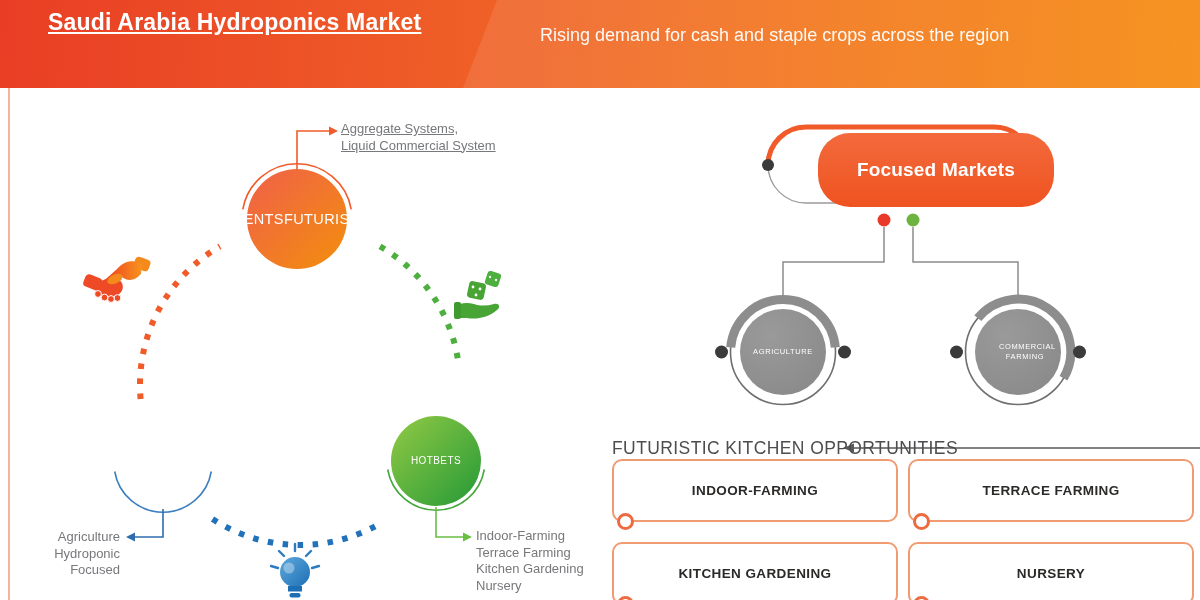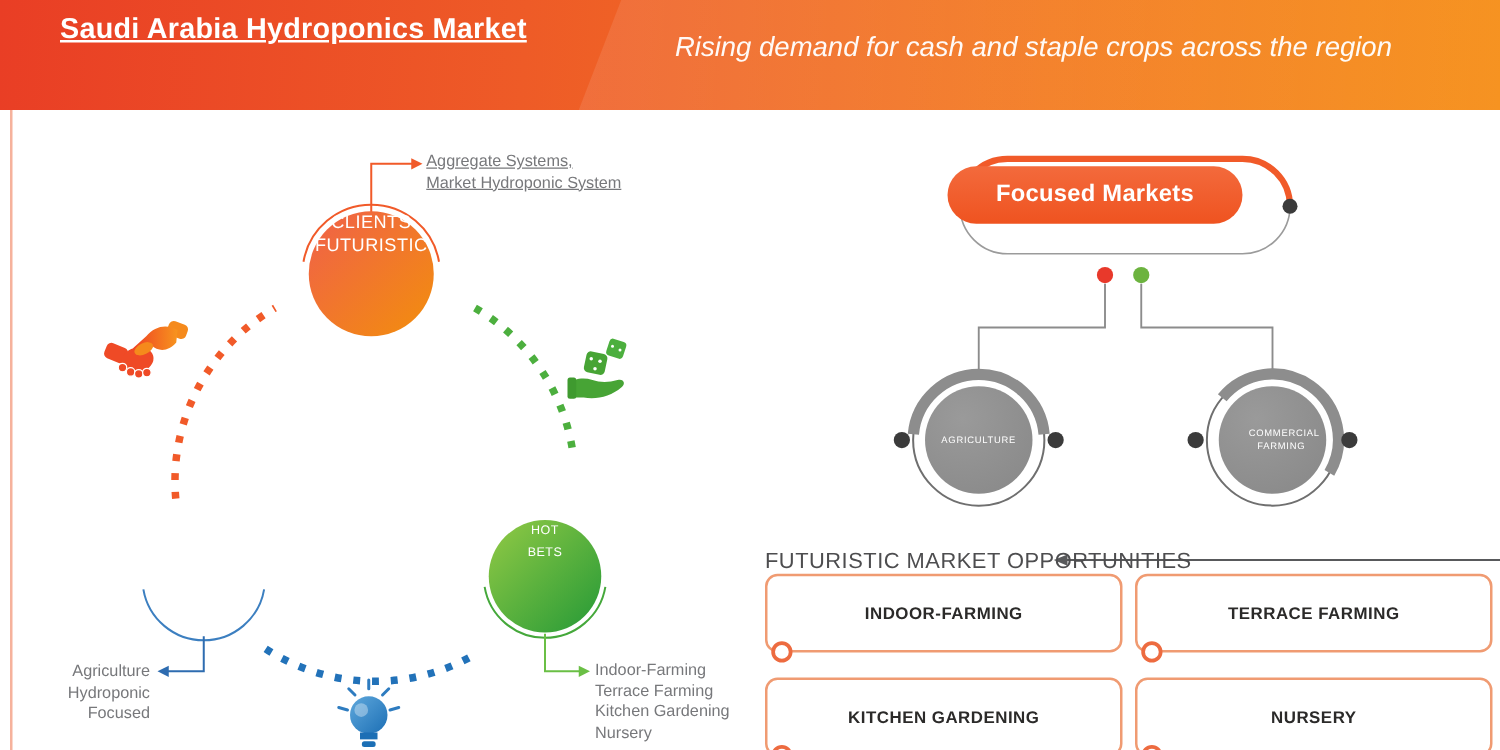--- a/index.html
+++ b/index.html
@@ -6,40 +6,40 @@
   .stage{position:relative;width:1200px;height:600px;overflow:hidden;background:#ffffff;
          font-family:"Liberation Sans",sans-serif;}
   
   .banner{position:absolute;left:0;top:0;width:1200px;height:88px;
           background:linear-gradient(93deg,#e93e25 0%,#ee5b27 35%,#f37b20 70%,#f6911d 100%);z-index:5;}
   .banner::after{content:"";position:absolute;top:0;bottom:0;left:455px;width:745px;
           background:linear-gradient(93deg,rgba(255,255,255,0.10),rgba(255,255,255,0.02));
           clip-path:polygon(42px 0,745px 0,745px 100%,8px 100%);}
   .banner-title{position:absolute;left:48px;top:9px;font-size:23px;font-weight:bold;color:#fff;
           letter-spacing:.2px;z-index:6;text-decoration:underline;}
-  .banner-sub{position:absolute;left:540px;top:25px;font-size:22px;color:rgba(255,255,255,.96);z-index:6;font-style:italic;}
+  .banner-sub{position:absolute;left:540px;top:25px;font-size:18px;color:rgba(255,255,255,.96);z-index:6;}
   .left-edge{position:absolute;left:8px;top:88px;bottom:0;width:2px;background:#f6b29c;z-index:1;}
   
   .overlay{position:absolute;left:0;top:0;z-index:1;}
   
-  .node{position:absolute;border-radius:50%;display:flex;flex-direction:column;align-items:center;
-        color:#fff;text-align:center;z-index:2;letter-spacing:.4px;}
+  .node{position:absolute;border-radius:50%;display:flex;flex-direction:row;align-items:center;
+        justify-content:center;color:#fff;text-align:center;z-index:2;letter-spacing:.4px;}
   .node span{display:block;}
   #node-clients{left:247px;top:169px;width:100px;height:100px;font-size:14.5px;line-height:19px;
         background:linear-gradient(135deg,#f0604a 0%,#f28a12 90%);}
   #node-focus{left:118px;top:418px;width:90px;height:90px;font-size:14px;line-height:18px;
         background:linear-gradient(135deg,#5aa0d8 0%,#2a69ae 90%);}
   #node-bets{left:391px;top:416px;width:90px;height:90px;font-size:10px;line-height:18px;
         background:linear-gradient(135deg,#93ca45 0%,#2f9e38 90%);}
   .callout{position:absolute;color:#77787b;font-size:13px;line-height:16.5px;z-index:2;}
   #co-clients{left:341px;top:121px;text-decoration:underline;}
   #co-focus{left:26px;top:529px;width:94px;text-align:right;}
   #co-bets{left:476px;top:528px;}
   
-  .fm-pill{position:absolute;left:758px;top:133px;width:236px;height:46px;border-radius:32px;
+  .fm-pill{position:absolute;left:818px;top:133px;width:236px;height:74px;border-radius:32px;
         background:linear-gradient(180deg,#f36a3c,#ef5320);display:flex;align-items:center;
         justify-content:center;color:#fff;font-weight:bold;font-size:19px;z-index:2;letter-spacing:.2px;}
   .gnode{position:absolute;width:86px;height:86px;border-radius:50%;z-index:2;
         background:radial-gradient(circle at 35% 30%,#9a9a9a,#878787);color:#fff;display:flex;
         align-items:center;justify-content:center;text-align:center;font-size:7.5px;
         letter-spacing:.6px;line-height:10px;}
   #gnode-agri{left:740px;top:309px;}
   #gnode-comm{left:975px;top:309px;}
   #gnode-comm span{width:52px;margin-left:14px;}
   
@@ -175,21 +175,21 @@
     <span>CLIENTS</span>
     <span>FUTURISTIC</span>
   </div>
   <div class="node" id="node-bets">
     <span>HOT</span>
     <span>BETS</span>
   </div>
 
   <div class="callout" id="co-clients">
     <div>Aggregate Systems,</div>
-    <div>Market Hydroponic System</div>
+    <div>Liquid Commercial System</div>
   </div>
   <div class="callout" id="co-focus">
     <div>Agriculture</div>
     <div>Hydroponic</div>
     <div>Focused</div>
   </div>
   <div class="callout" id="co-bets">
     <div>Indoor-Farming</div>
     <div>Terrace Farming</div>
     <div>Kitchen Gardening</div>
@@ -199,21 +199,21 @@
   <div class="fm-pill">
     <span>Focused Markets</span>
   </div>
   <div class="gnode" id="gnode-agri">
     <span>AGRICULTURE</span>
   </div>
   <div class="gnode" id="gnode-comm">
     <span>COMMERCIAL FARMING</span>
   </div>
 
-  <div class="opp-heading">FUTURISTIC MARKET OPPORTUNITIES</div>
+  <div class="opp-heading">FUTURISTIC KITCHEN OPPORTUNITIES</div>
   <div class="opp-box" id="box-0">
     <span>INDOOR-FARMING</span>
   </div>
   <div class="opp-box" id="box-1">
     <span>TERRACE FARMING</span>
   </div>
   <div class="opp-box" id="box-2">
     <span>KITCHEN GARDENING</span>
   </div>
   <div class="opp-box" id="box-3">

